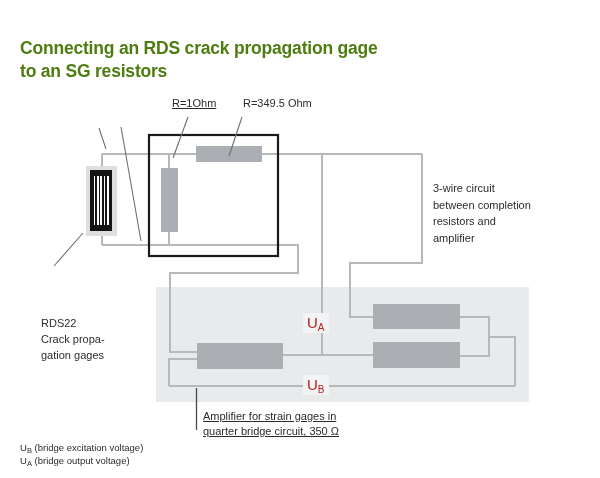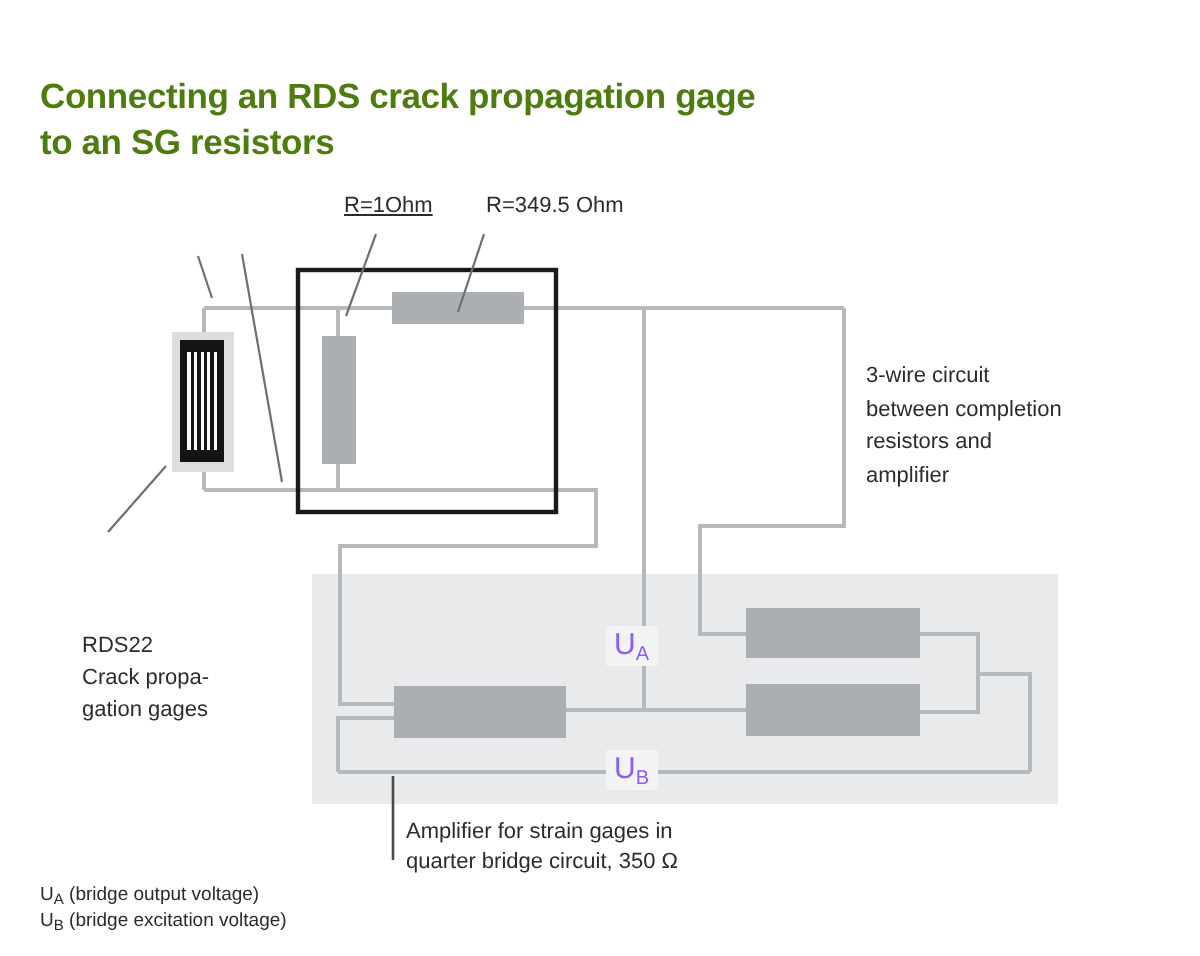--- a/index.html
+++ b/index.html
@@ -5,21 +5,21 @@
   html,body{margin:0;padding:0;background:#fff;}
   #page{position:relative;width:600px;height:478px;background:#ffffff;overflow:hidden;
         font-family:"Liberation Sans", sans-serif;color:#2b2b2b;}
   #wires{position:absolute;left:0;top:0;}
   .title{position:absolute;left:20px;top:37px;width:420px;text-align:left;
          font-size:17.5px;font-weight:bold;color:#4d7c0f;line-height:1.32;letter-spacing:-0.2px;}
   .lbl{position:absolute;font-size:11px;line-height:1.36;color:#2b2b2b;white-space:pre-line;}
   .lbl-3wire{line-height:1.5;}
   .lbl-rds{line-height:1.45;}
   .vlabel{position:absolute;background:#f2f3f4;padding:1px 4px 2px 4px;
-          font-size:15px;color:#8b5cf6;}
+          font-size:15px;color:#b91c1c;}
   .vlabel sub, .fnote sub{font-size:10px;vertical-align:-3px;line-height:0;}
   .fnote{position:absolute;left:20px;top:441px;font-size:9.5px;line-height:1.4;color:#2b2b2b;}
   .fnote sub{font-size:7.5px;vertical-align:-2px;}
   
   .gage-pad{position:absolute;left:86px;top:166px;width:31px;height:70px;background:#dcdee0;}
   .gage-grid{position:absolute;left:4px;top:4px;width:22px;height:61px;box-sizing:border-box;
              border-top:6px solid #141414;border-bottom:6px solid #141414;
              border-left:2px solid #141414;border-right:2px solid #141414;
              background:repeating-linear-gradient(to right,#141414 0 1.7px,#fafafa 1.7px 3.3px);}
 </style>
@@ -77,24 +77,24 @@
 
   <div class="lbl" style="left:172px;top:96px;text-decoration:underline;">R=1Ohm</div>
   <div class="lbl" style="left:243px;top:96px;">R=349.5 Ohm</div>
   <div class="lbl lbl-3wire" style="left:433px;top:180px;">3-wire circuit
 between completion
 resistors and
 amplifier</div>
   <div class="lbl lbl-rds" style="left:41px;top:268px;margin-top:48px;">RDS22
 Crack propa-
 gation gages</div>
-  <div class="lbl" style="left:203px;top:409px;">Amplifier for strain gages in
+  <div class="lbl" style="left:203px;top:409px;text-decoration:underline;">Amplifier for strain gages in
 quarter bridge circuit, 350 Ω</div>
 
   <div class="vlabel" style="left:303px;top:313px;"><span>U</span><sub>A</sub></div>
   <div class="vlabel" style="left:303px;top:375px;"><span>U</span><sub>B</sub></div>
 
   <div class="fnote">
+    <div><span>U</span><sub>B</sub><span> (bridge excitation voltage)</span></div>
     <div><span>U</span><sub>A</sub><span> (bridge output voltage)</span></div>
-    <div><span>U</span><sub>B</sub><span> (bridge excitation voltage)</span></div>
   </div>
 
 </div>
 
 </body></html>

